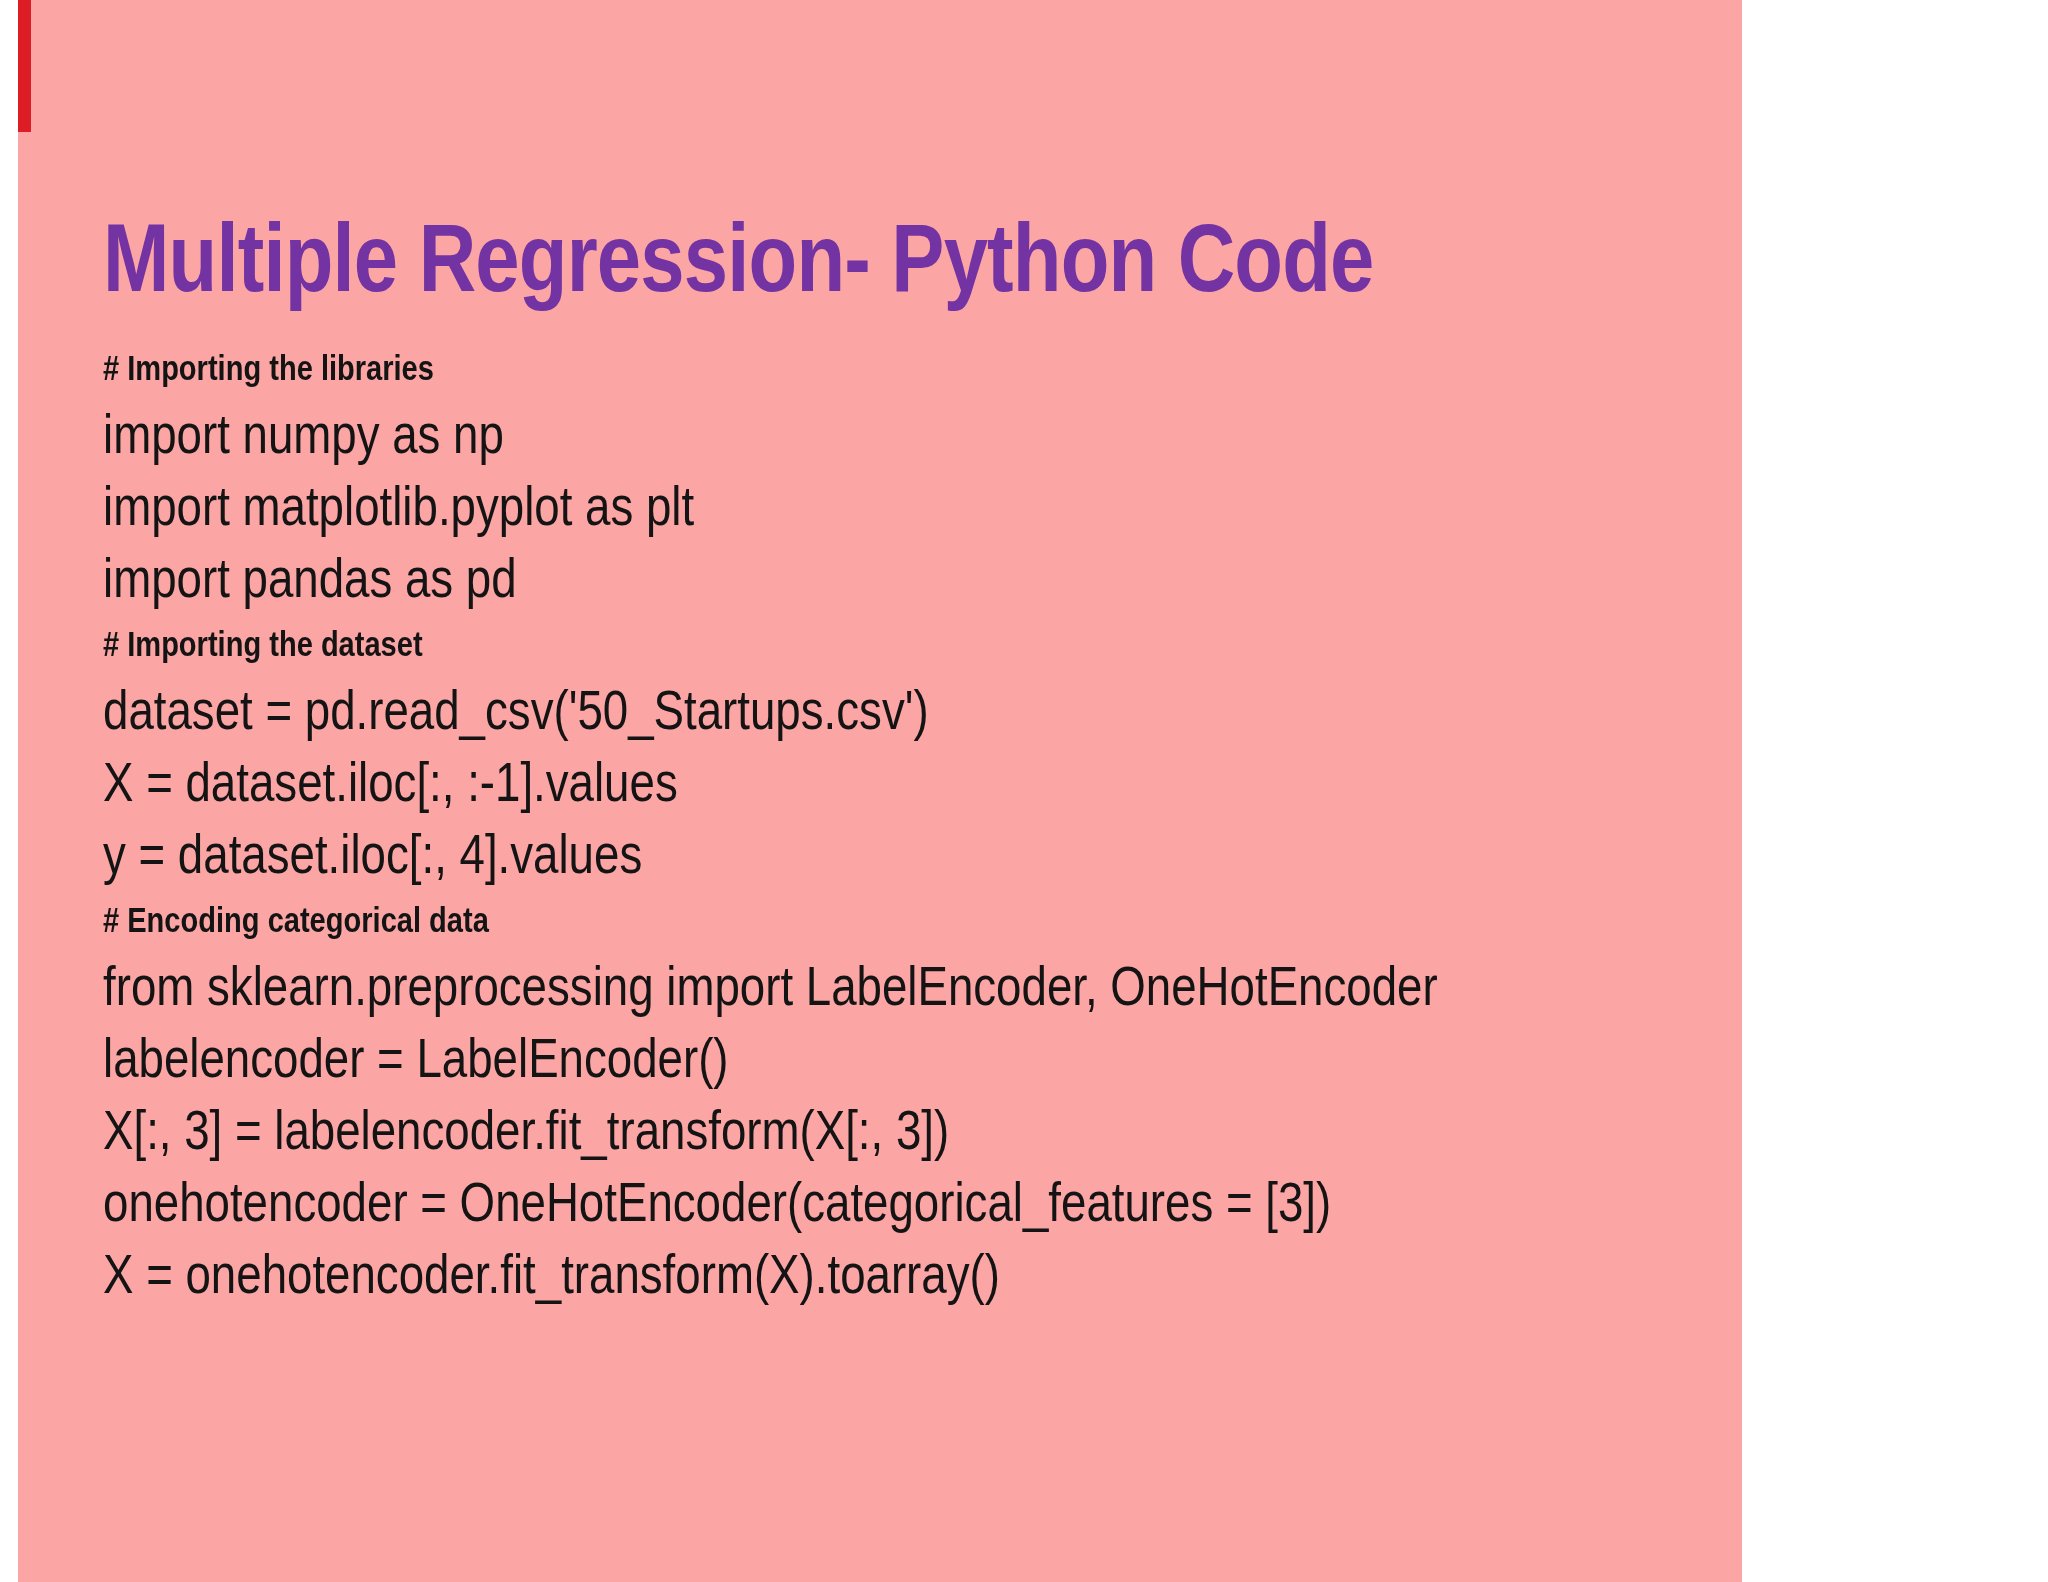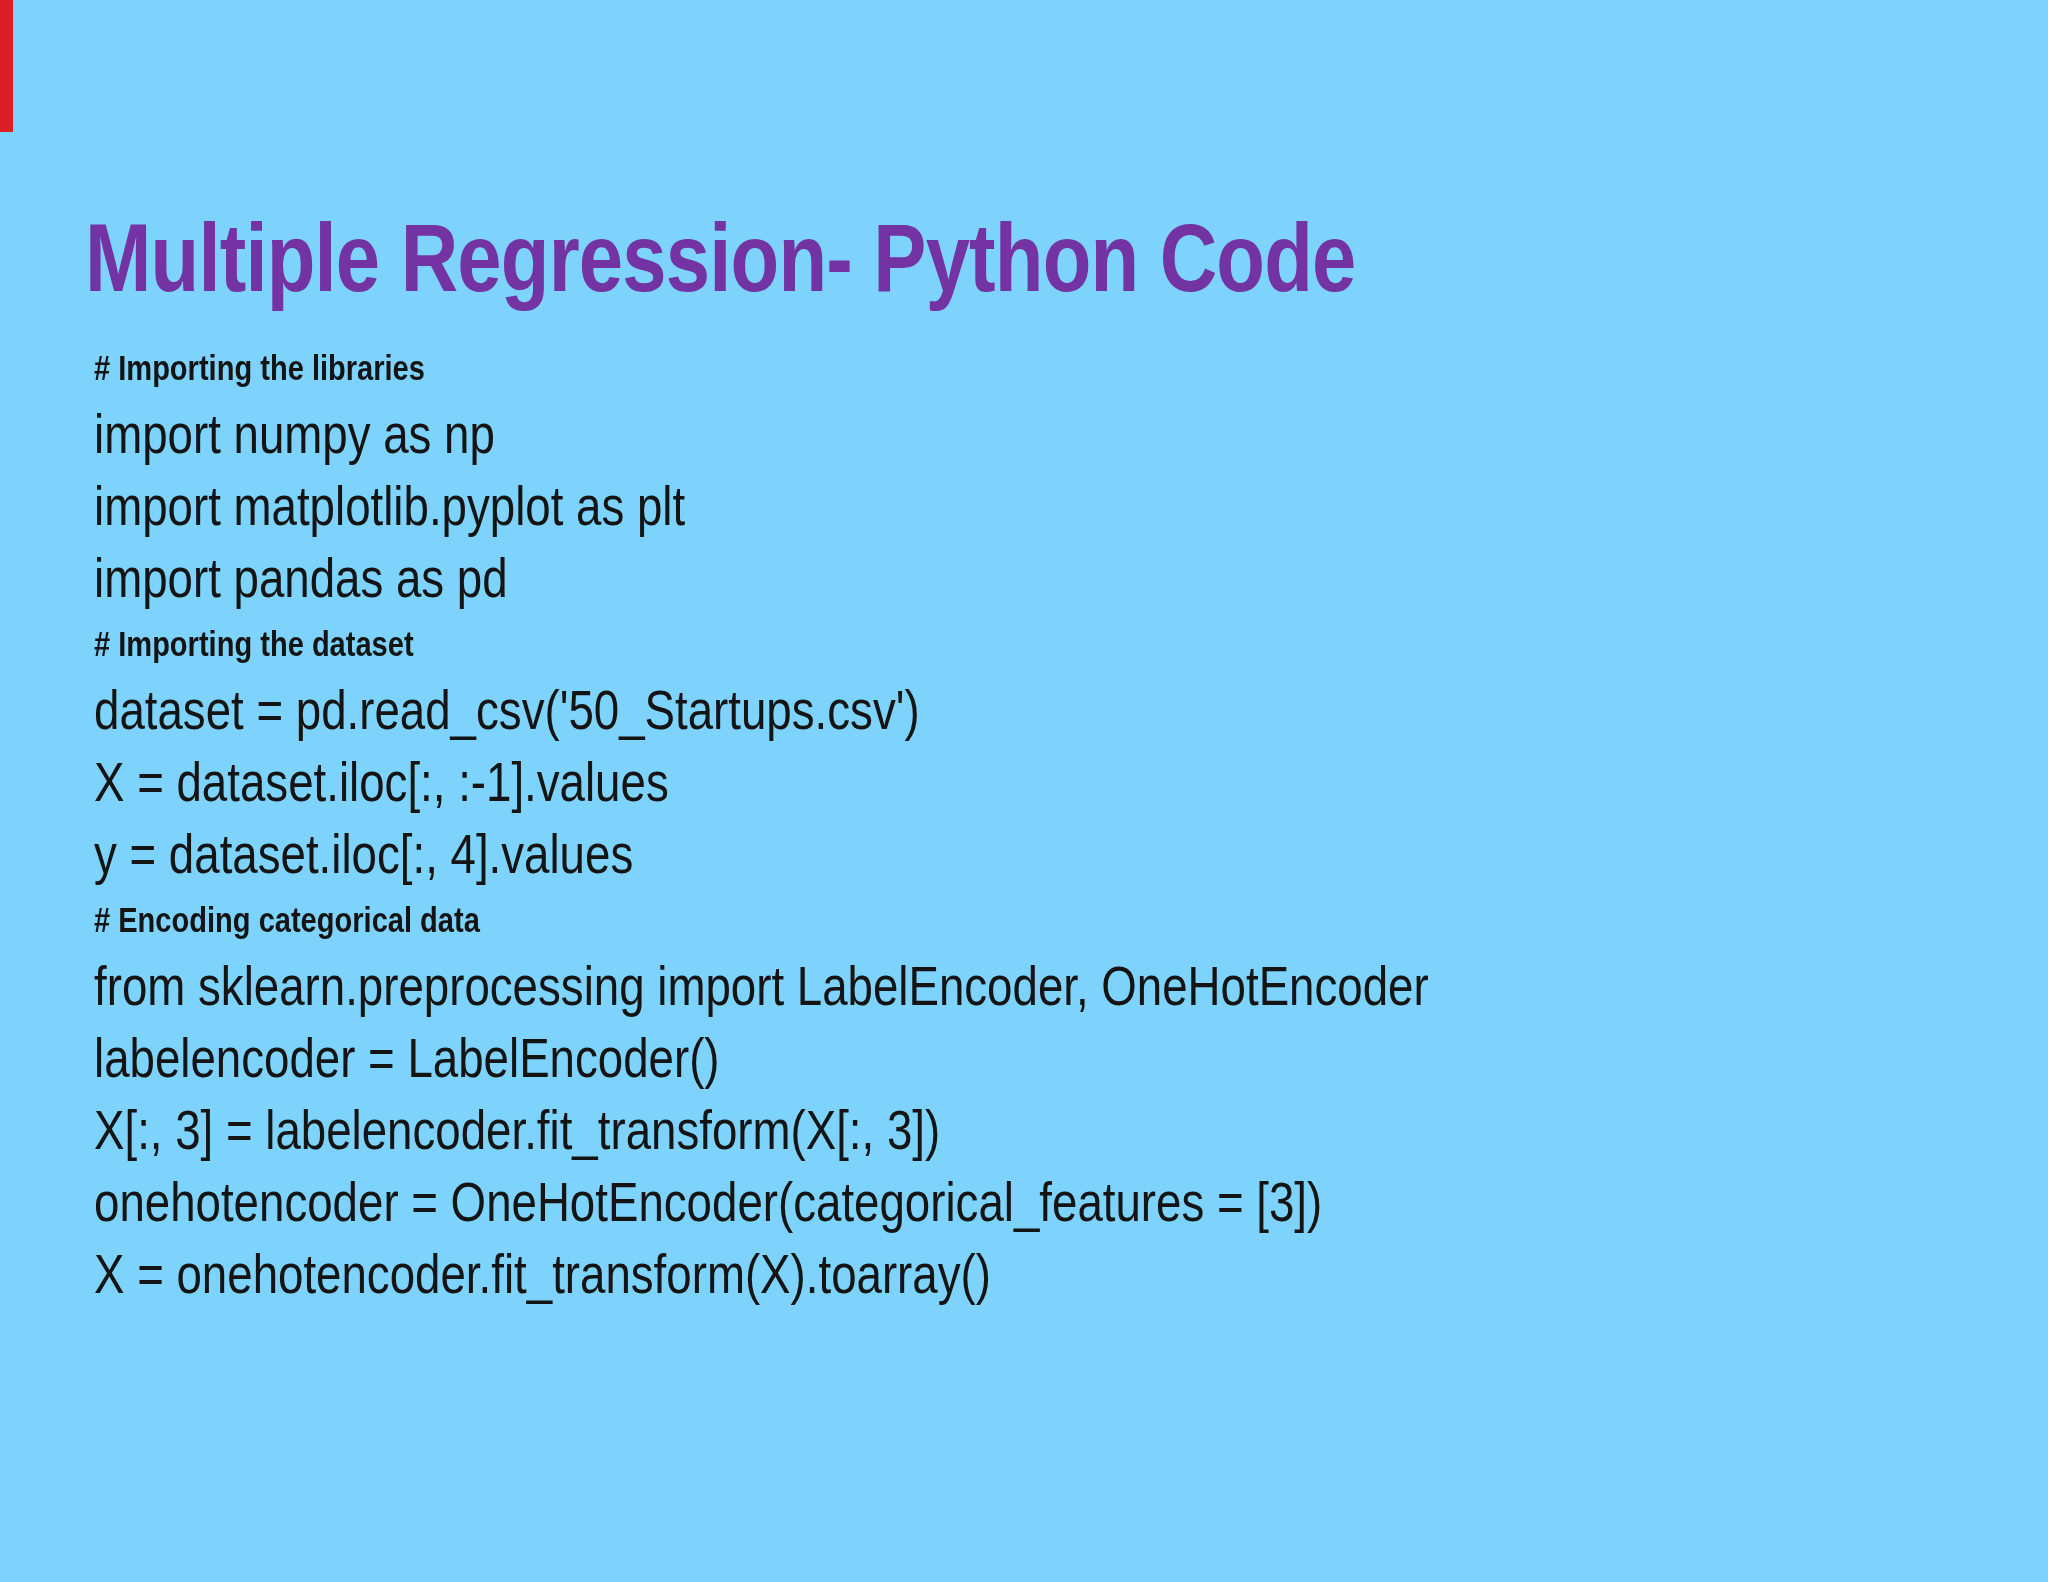--- a/index.html
+++ b/index.html
@@ -1,23 +1,24 @@
 <!DOCTYPE html>
 <html><head>
 <meta charset="utf-8">
 <style>
   html, body { margin: 0; padding: 0; background: #ffffff; }
 
   .slide {
     position: relative;
-    width: 2048px;
+    width: 1724px;
     height: 1582px;
-    background: #7dd3fc;
+    background: #fca5a5;
     overflow: hidden;
     font-family: "Liberation Sans", sans-serif;
+    margin-left: 18px;
   }
 
   .accent-bar {
     position: absolute;
     left: 0;
     top: 0;
     width: 13px;
     height: 132px;
     background: #dd1d25;
   }
@@ -32,21 +33,21 @@
     font-weight: 700;
     color: #7333a2;
     white-space: nowrap;
     letter-spacing: -1px;
     transform: scaleX(0.83);
     transform-origin: left top;
   }
 
   .code-block {
     position: absolute;
-    left: 94px;
+    left: 85px;
     top: 338px;
   }
 
   .line {
     white-space: nowrap;
     color: #141414;
     transform: scaleX(0.83);
     transform-origin: left center;
   }
 

